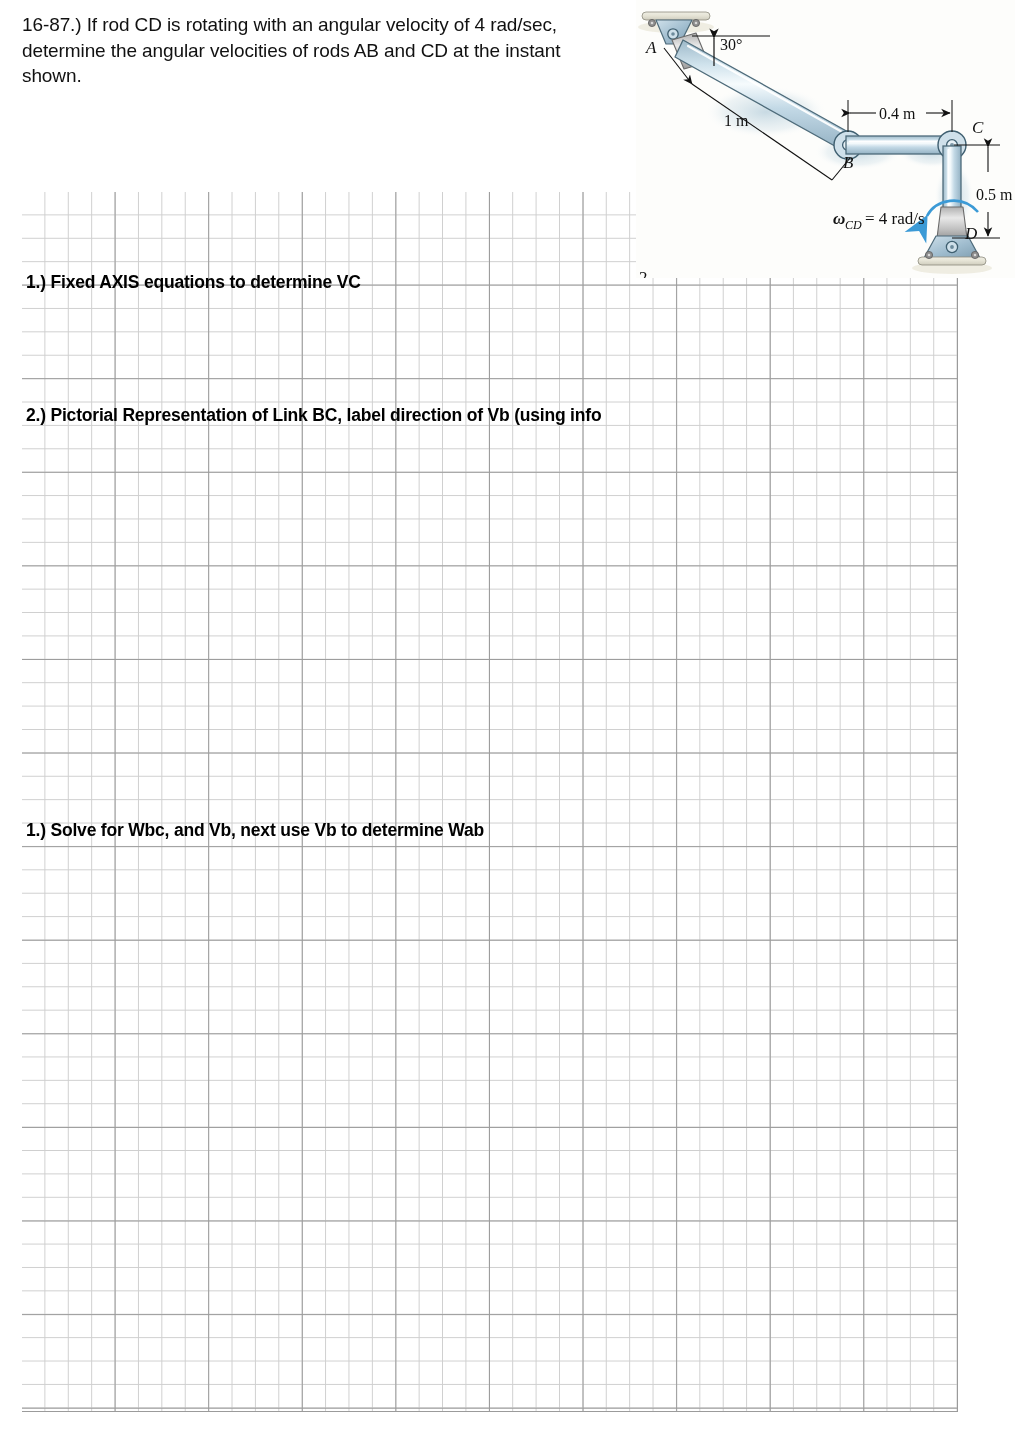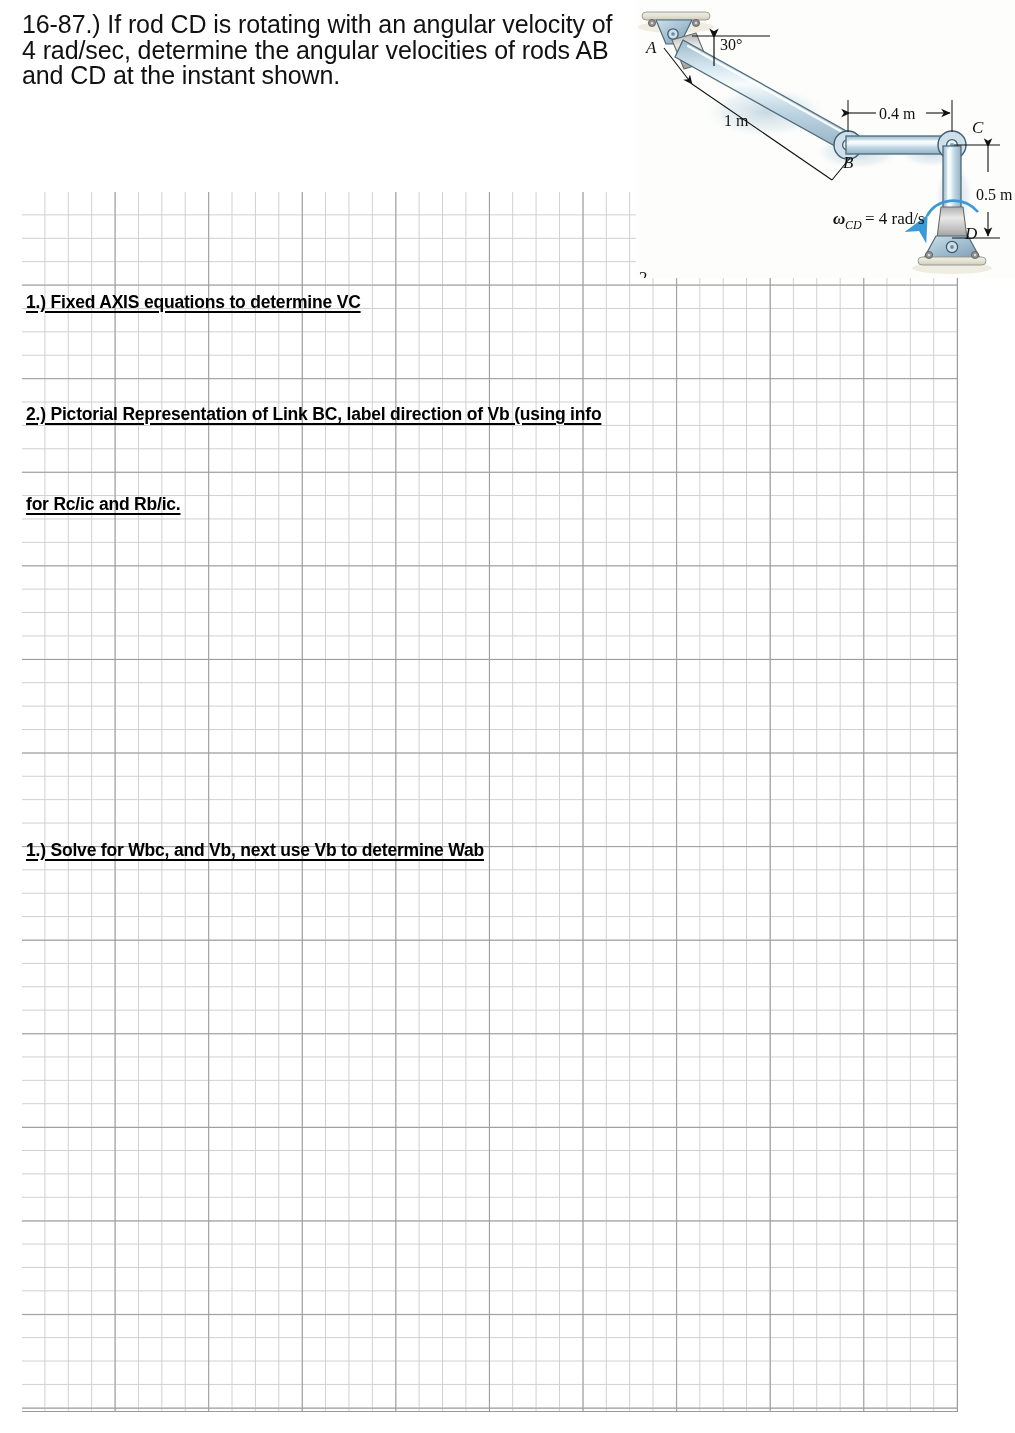--- a/index.html
+++ b/index.html
@@ -14,21 +14,21 @@
     font-family: "Liberation Sans", sans-serif;
     overflow: hidden;
   }
 
   
   #problem-statement {
     position: absolute;
     left: 22px;
     top: 12px;
     width: 595px;
-    font-size: 25px;
+    font-size: 19px;
     line-height: 25.5px;
     color: #111111;
     letter-spacing: -0.1px;
   }
 
   
   #grid-paper {
     position: absolute;
     left: 22px;
     top: 192px;
@@ -78,28 +78,26 @@
     font-family: "Liberation Sans", sans-serif;
     font-weight: bold;
     font-size: 17.5px;
     line-height: 23.4px;
     color: #000000;
     white-space: pre;
     letter-spacing: -0.2px;
   }
   .note .ln {
     display: block;
-    text-decoration: underline;
     text-decoration-thickness: 2px;
     text-underline-offset: 3px;
-    margin-top: 20px;
   }
 
   #note-1 { left: 26px; top: 224px; }
-  #note-2 { left: 26px; top: 336px; }
+  #note-2 { left: 26px; top: 357px; }
   #note-3 { left: 26px; top: 772px; }
 
   
   #mechanism-figure {
     position: absolute;
     left: 636px;
     top: 0px;
     width: 379px;
     height: 278px;
   }
@@ -114,21 +112,20 @@
 <div id="figure-panel"></div>
 
 <div id="clipped-glyph">2.</div>
 
 <div class="note" id="note-1">
   <span class="ln">1.) Fixed AXIS equations to determine VC</span>
 </div>
 
 <div class="note" id="note-2">
   <span class="ln">2.) Pictorial Representation of Link BC, label direction of Vb (using info</span>
-  <span class="ln">for Rc/ic and Rb/ic.</span>
 </div>
 
 <div class="note" id="note-3">
   <span class="ln">1.) Solve for Wbc, and Vb, next use Vb to determine Wab</span>
 </div>
 
 <svg id="mechanism-figure" viewBox="0 0 379 278">
   <defs>
     <linearGradient id="rodGrad" x1="0" y1="0" x2="0" y2="1">
       <stop offset="0%" stop-color="#9db9c9"></stop>

